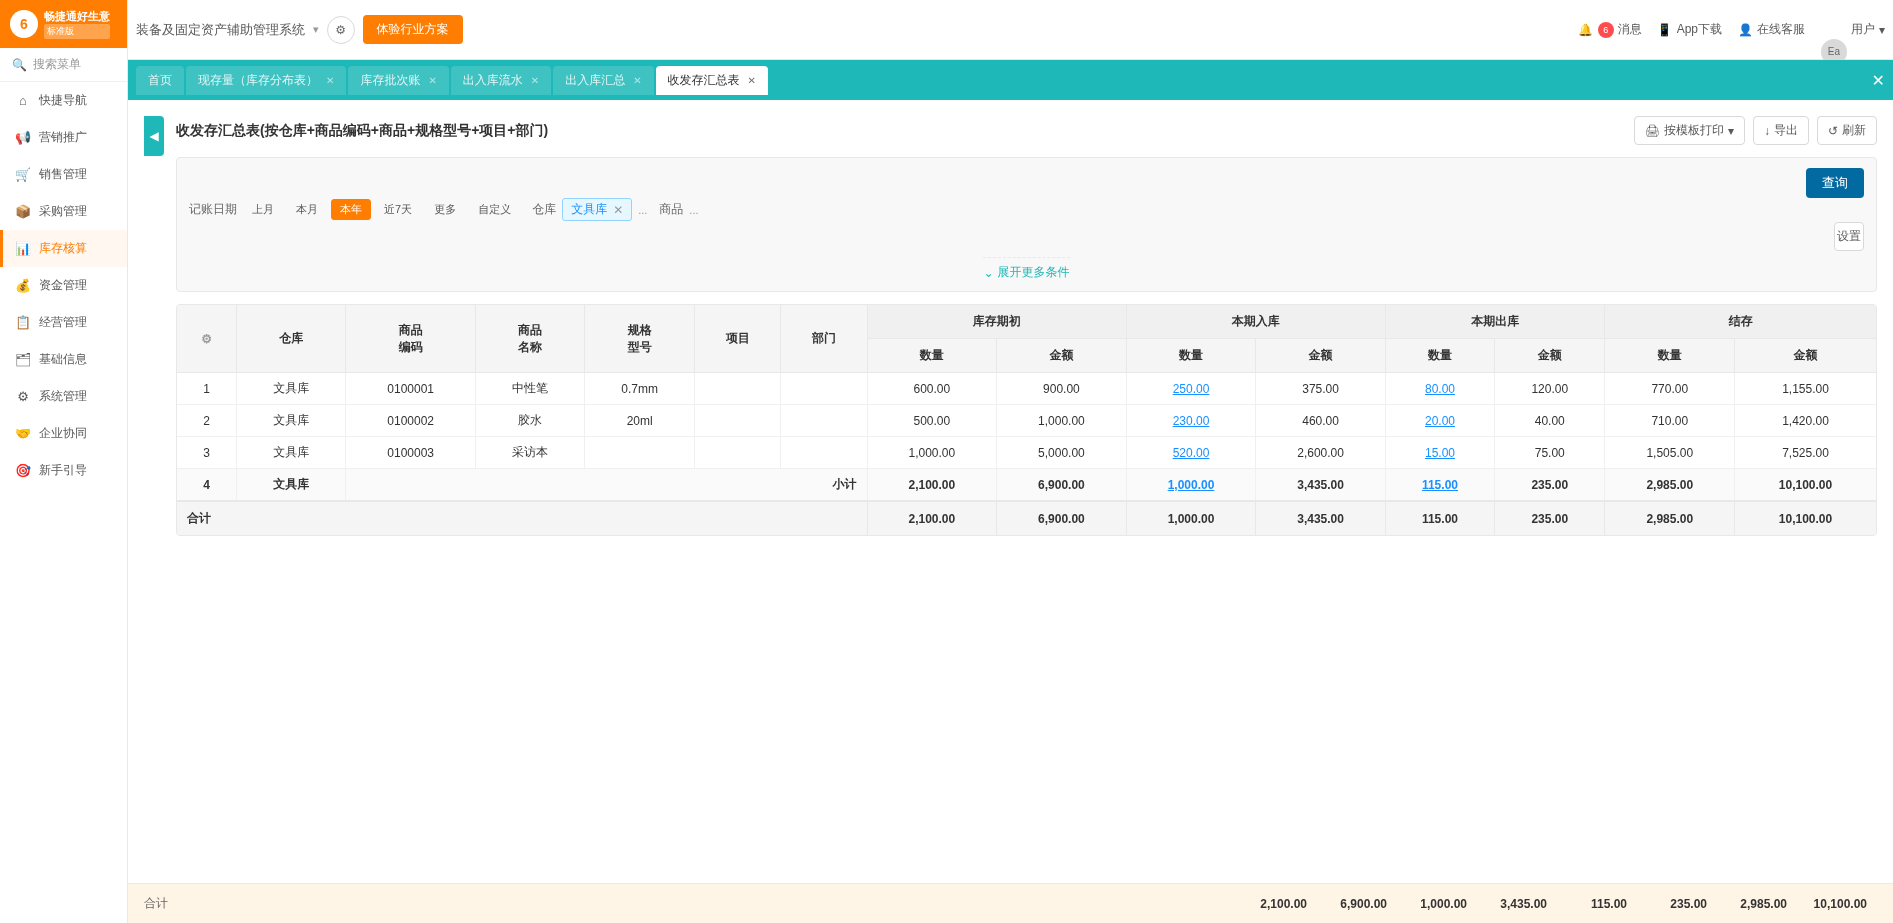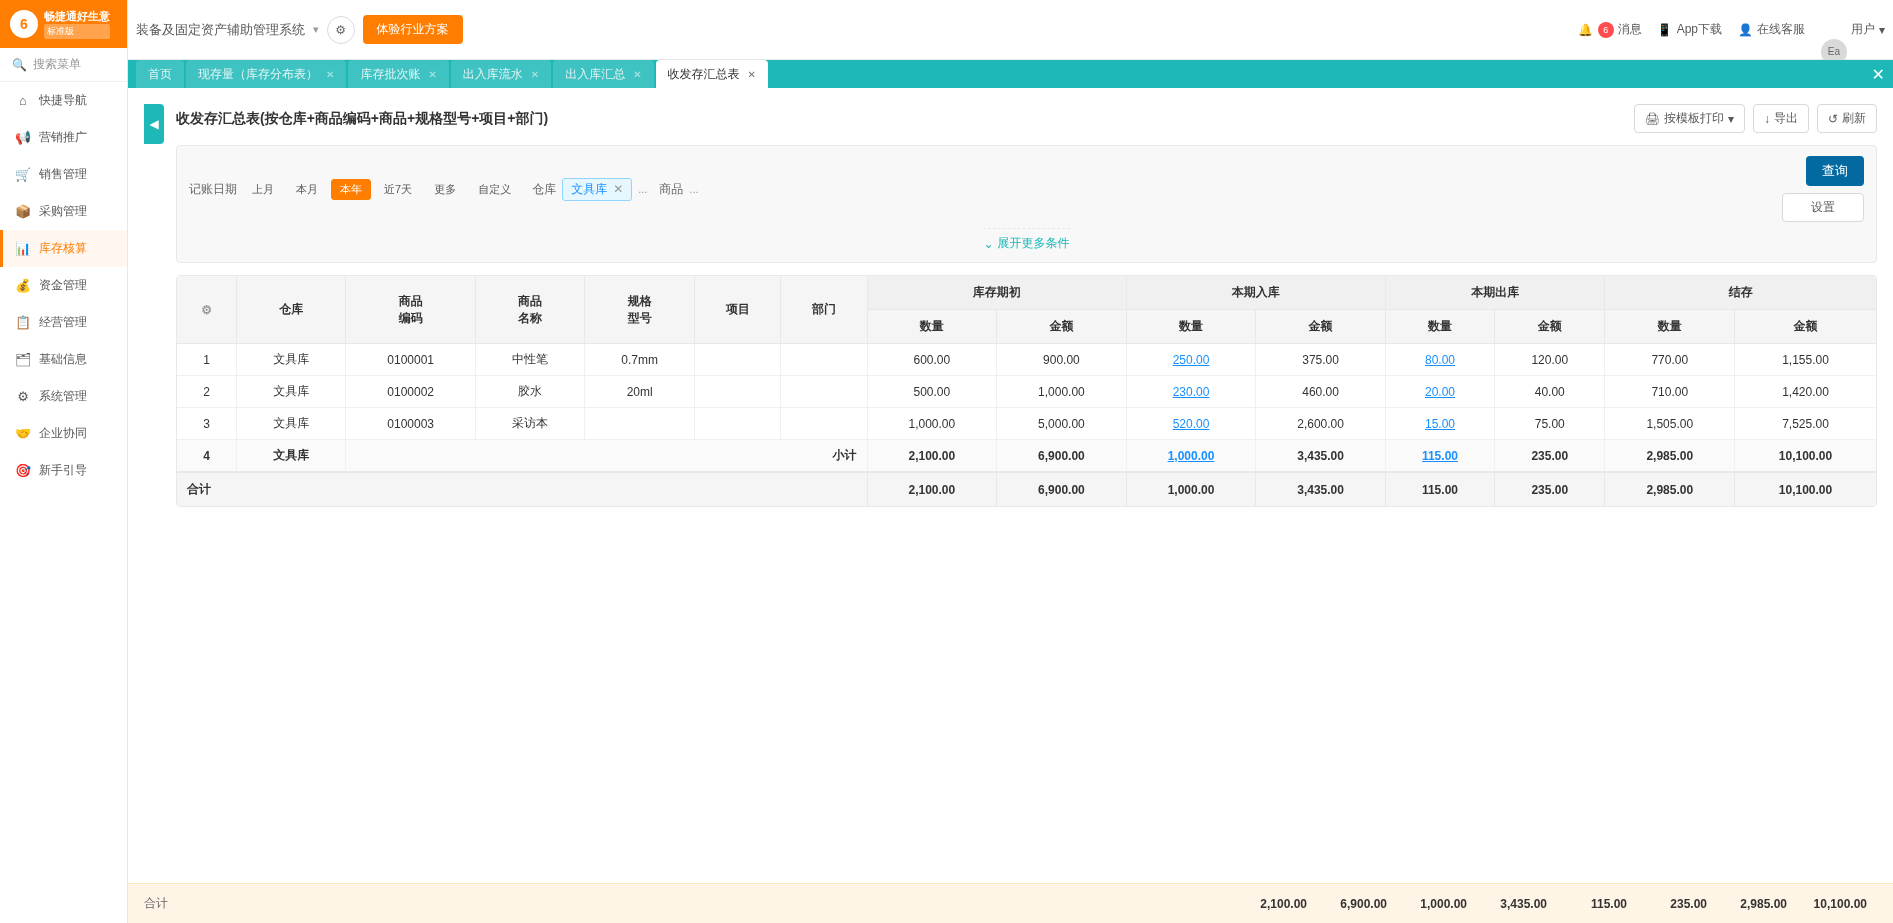--- a/index.html
+++ b/index.html
@@ -22,21 +22,21 @@
     .topbar { height: 60px; background: #fff; border-bottom: 1px solid #e8e8e8; display: flex; align-items: center; justify-content: space-between; padding: 0 8px; flex-shrink: 0; }
     .topbar-left { display: flex; align-items: center; gap: 8px; }
     .topbar-settings { width: 28px; height: 28px; border-radius: 50%; border: 1px solid #d9d9d9; display: flex; align-items: center; justify-content: center; cursor: pointer; color: #666; }
     .topbar-btn { background: #ff7d00; color: #fff; border: none; border-radius: 4px; padding: 6px 14px; font-size: 12px; cursor: pointer; }
     .topbar-right { display: flex; align-items: center; gap: 16px; color: #595959; font-size: 12px; }
     .topbar-right-item { display: flex; align-items: center; gap: 4px; cursor: pointer; }
     .notif-badge { background: #ff4d4f; color: #fff; border-radius: 50%; width: 16px; height: 16px; font-size: 9px; display: flex; align-items: center; justify-content: center; }
     .user-avatar { width: 26px; height: 26px; background: #d9d9d9; border-radius: 50%; display: flex; align-items: center; justify-content: center; font-size: 10px; color: #666; margin-top: 44px; }
 
     
-    .tabbar { height: 28px; background: #1eb8b8; display: flex; align-items: center; padding: 0 8px; gap: 2px; flex-shrink: 0; }
+    .tabbar { height: 40px; background: #1eb8b8; display: flex; align-items: center; padding: 0 8px; gap: 2px; flex-shrink: 0; }
     .tab { display: flex; align-items: center; gap: 6px; padding: 6px 12px; border-radius: 4px 4px 0 0; cursor: pointer; font-size: 12px; color: rgba(255,255,255,0.85); background: rgba(255,255,255,0.15); }
     .tab.active { background: #fff; color: #333; }
     .tab-close { font-size: 10px; opacity: 0.7; margin-left: 2px; }
     .tabbar-close-all { margin-left: auto; color: #fff; cursor: pointer; font-size: 16px; }
 
     
     .content { flex: 1; overflow: auto; background: #fff; padding: 16px; }
 
     
     .page-header { display: flex; align-items: center; justify-content: space-between; margin-bottom: 12px; }
@@ -73,21 +73,21 @@
     tbody td:last-child { border-right: none; }
     .link-text { color: #1890ff; text-decoration: underline; cursor: pointer; }
     .th-group { background: #f0f0f0; }
     tfoot tr { background: #f5f5f5; font-weight: bold; }
     tfoot td { padding: 8px 10px; text-align: center; border-top: 2px solid #e8e8e8; border-right: 1px solid #e8e8e8; }
     tfoot td:last-child { border-right: none; }
     .settings-icon-cell { color: #999; cursor: pointer; }
 
     
     .query-btn { background: #0369a1; color: #fff; border: none; border-radius: 4px; padding: 6px 16px; font-size: 13px; cursor: pointer; white-space: nowrap; }
-    .set-btn { background: #fff; color: #595959; border: 1px solid #d9d9d9; border-radius: 4px; padding: 5px 28px; font-size: 12px; cursor: pointer; white-space: nowrap; margin-top: 3px; }
+    .set-btn { background: #fff; color: #595959; border: 1px solid #d9d9d9; border-radius: 4px; padding: 5px 2px; font-size: 12px; cursor: pointer; white-space: nowrap; margin-top: 20px; }
 
     
     .page-footer { height: 40px; background: #fff5e6; border-top: 1px solid #ffe7ba; display: flex; align-items: center; padding: 0 16px; flex-shrink: 0; font-size: 12px; color: #333; font-weight: bold; }
     .footer-label { color: #666; font-weight: normal; margin-right: 40px; }
     .footer-values { display: flex; gap: 0; flex: 1; justify-content: flex-end; }
     .footer-val { min-width: 80px; text-align: right; padding-right: 10px; }
   </style>
 </head>
 <body>
 

